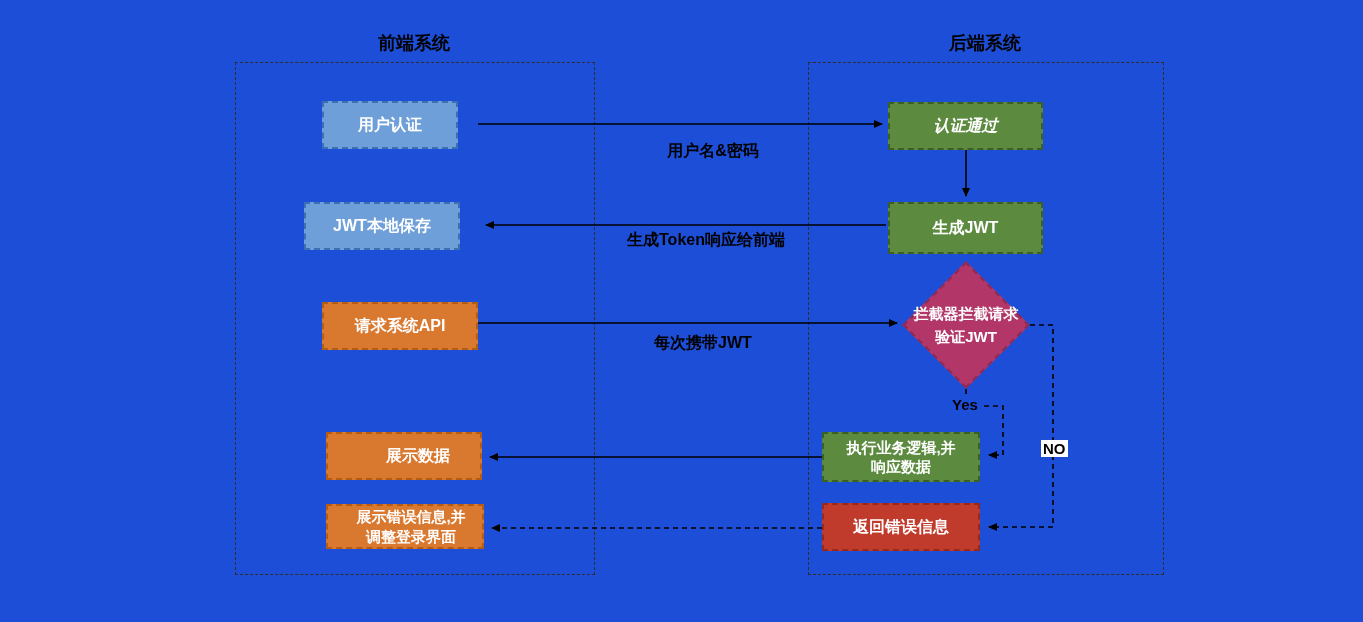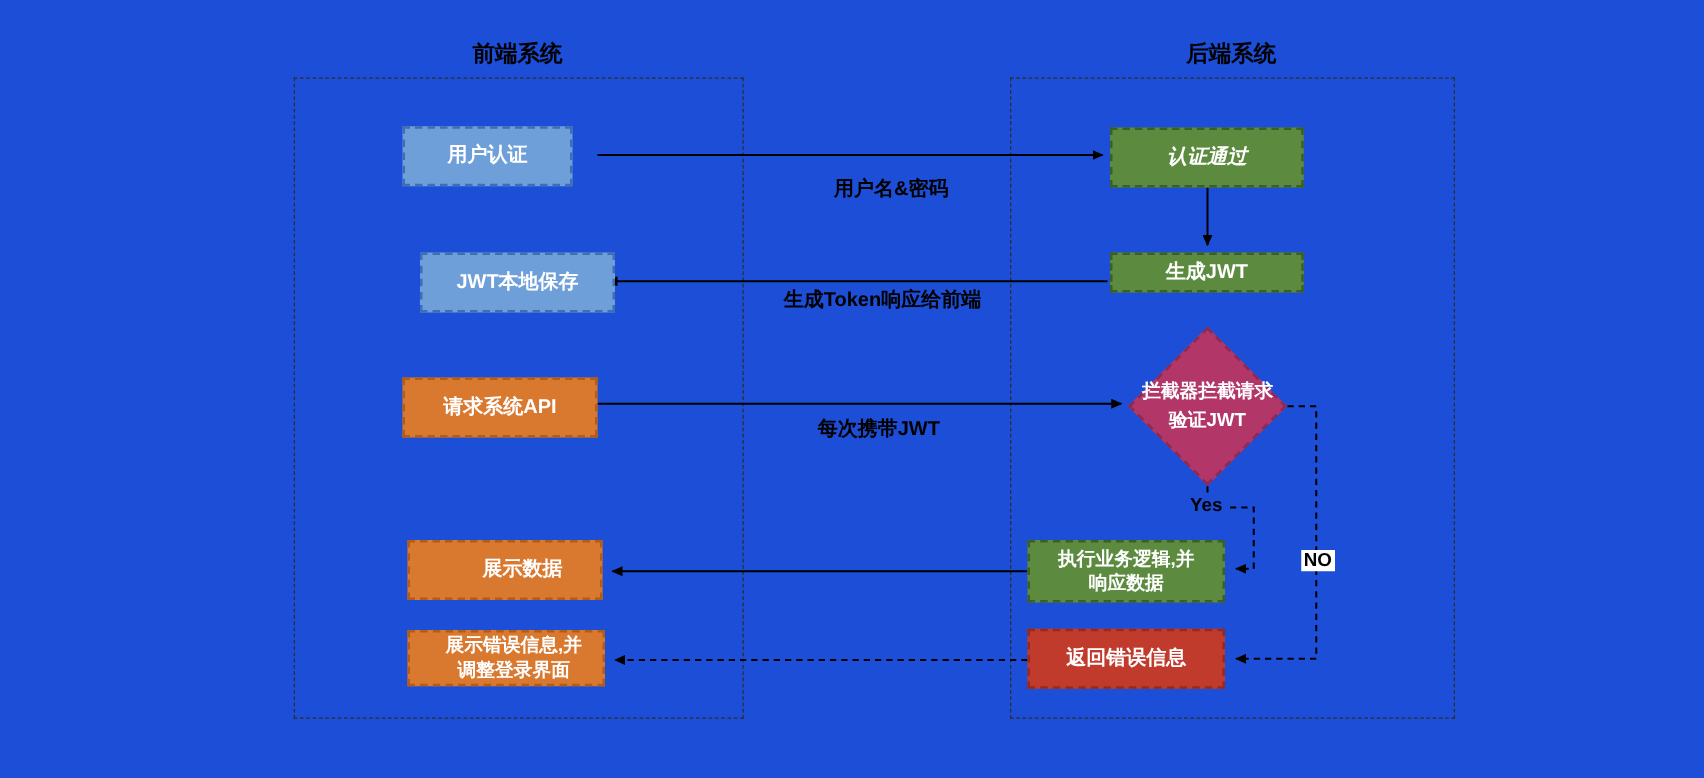--- a/index.html
+++ b/index.html
@@ -18,26 +18,26 @@
   .node{position:absolute;display:flex;align-items:center;justify-content:center;
         color:#fff;font-weight:bold;font-size:16px;text-align:center;
         white-space:pre-line;line-height:1.3;box-sizing:border-box;}
   .node.small{font-size:15px;}
   .blue  {background:var(--blue,#6F9FD8);  border:2px dashed var(--blue-border,#3D6FB4);}
   .orange{background:var(--orange,#D9782F);border:2px dashed var(--orange-border,#B55C14);}
   .green {background:var(--green,#5C8B40); border:2px dashed var(--green-border,#3C5F24);}
   .red   {background:var(--red,#C13B2C);   border:2px dashed var(--red-border,#96291C);}
 
   .n-user-auth     {left:322px;top:101px;width:136px;height:48px;}
-  .n-jwt-save      {left:336px;top:202px;width:156px;height:48px;}
+  .n-jwt-save      {left:304px;top:202px;width:156px;height:48px;}
   .n-request-api   {left:322px;top:302px;width:156px;height:48px;}
   .n-show-data     {left:326px;top:432px;width:156px;height:48px;padding-left:28px;}
   .n-show-error    {left:326px;top:504px;width:158px;height:45px;padding-left:12px;}
   .n-auth-pass     {left:888px;top:102px;width:155px;height:48px;font-style:italic;}
-  .n-gen-jwt       {left:888px;top:202px;width:155px;height:32px;}
+  .n-gen-jwt       {left:888px;top:202px;width:155px;height:52px;}
   .n-exec-logic    {left:822px;top:432px;width:158px;height:50px;}
   .n-return-error  {left:822px;top:503px;width:158px;height:48px;}
 
   
   .diamond-wrap{position:absolute;left:903px;top:262px;width:126px;height:126px;}
   .diamond-shape{position:absolute;left:18px;top:18px;width:90px;height:90px;
                  transform:rotate(45deg);background:var(--magenta,#B23768);
                  border:2px dashed var(--magenta-border,#8E2A52);box-sizing:border-box;}
   .diamond-label{position:absolute;left:50%;top:50%;width:160px;transform:translate(-50%,-50%);
                  color:#fff;font-weight:bold;font-size:15px;text-align:center;

